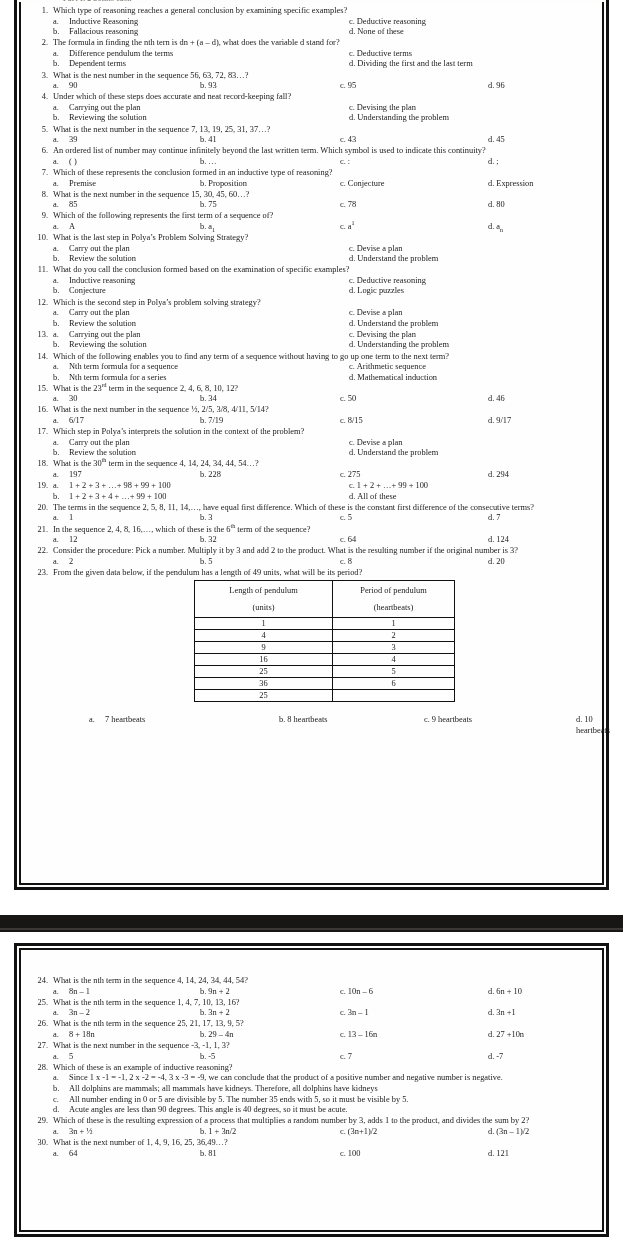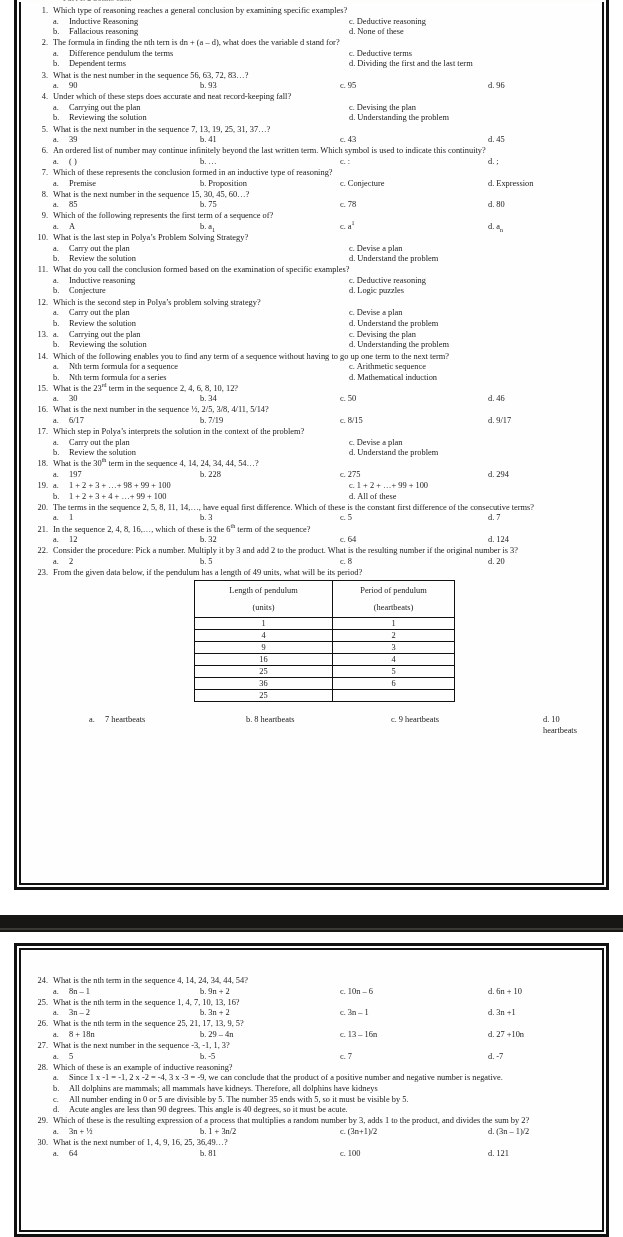--- a/index.html
+++ b/index.html
@@ -157,21 +157,21 @@
   table.pendulum .c-len { width: 138px; }
   table.pendulum .c-per { width: 122px; margin-left: 12px; }
 
   .tbl-answers {
     display: grid;
     grid-template-columns: 157px 145px 152px 1fr;
     padding: 10px 0 0 36px;
     font-size: 8.4px;
   }
   .tbl-answers .opt { padding-left: 16px; }
-  .tbl-answers .opt.tight { padding-left: 0; }
+  .tbl-answers .opt.tight { padding-left: 0; margin-left: 33px; }
   .tbl-answers .opt.tight > .olet { position: static; width: auto; margin-right: 2px; }
 
   .p2-pad { height: 22px; }
 </style>
 </head>
 <body>
 
 <div class="page" id="page-1">
   <div class="cut-header">Part I. 2 points each</div>
   <div class="page-inner">

